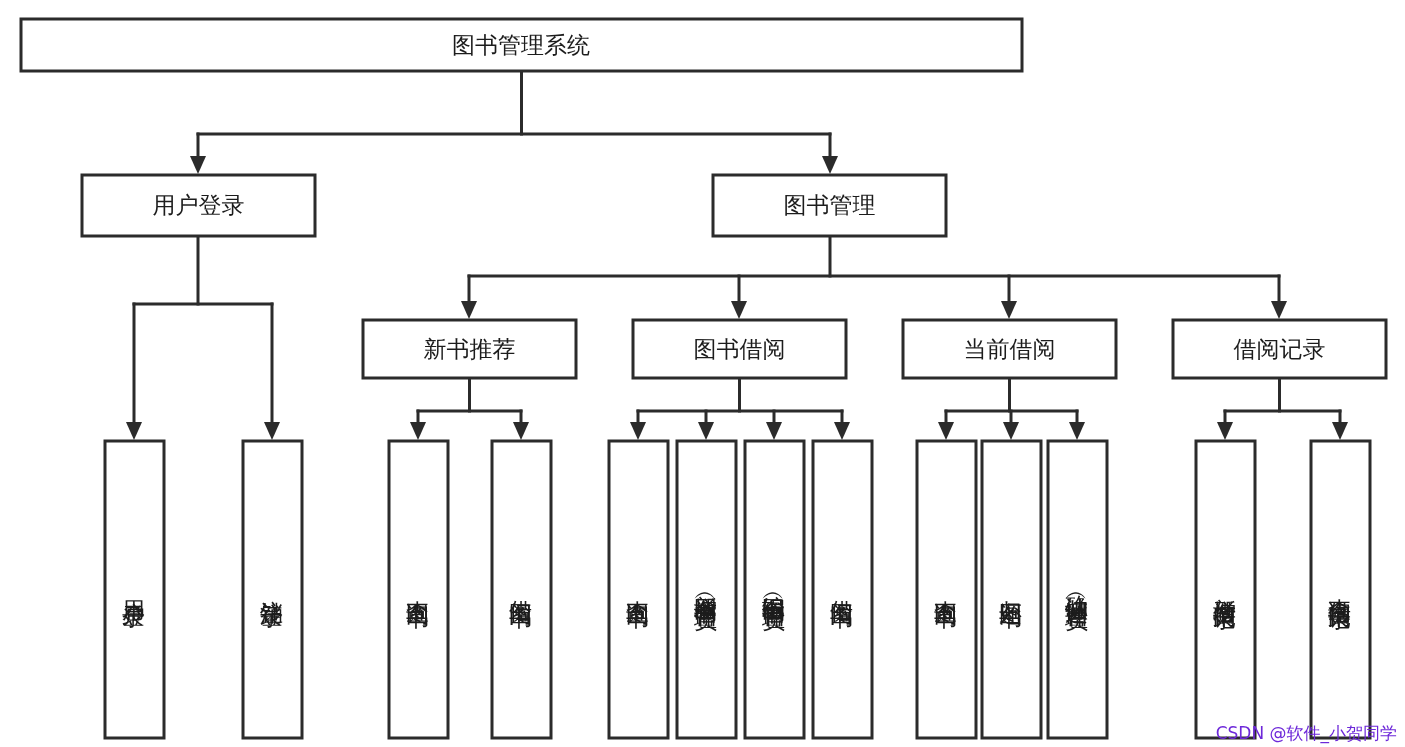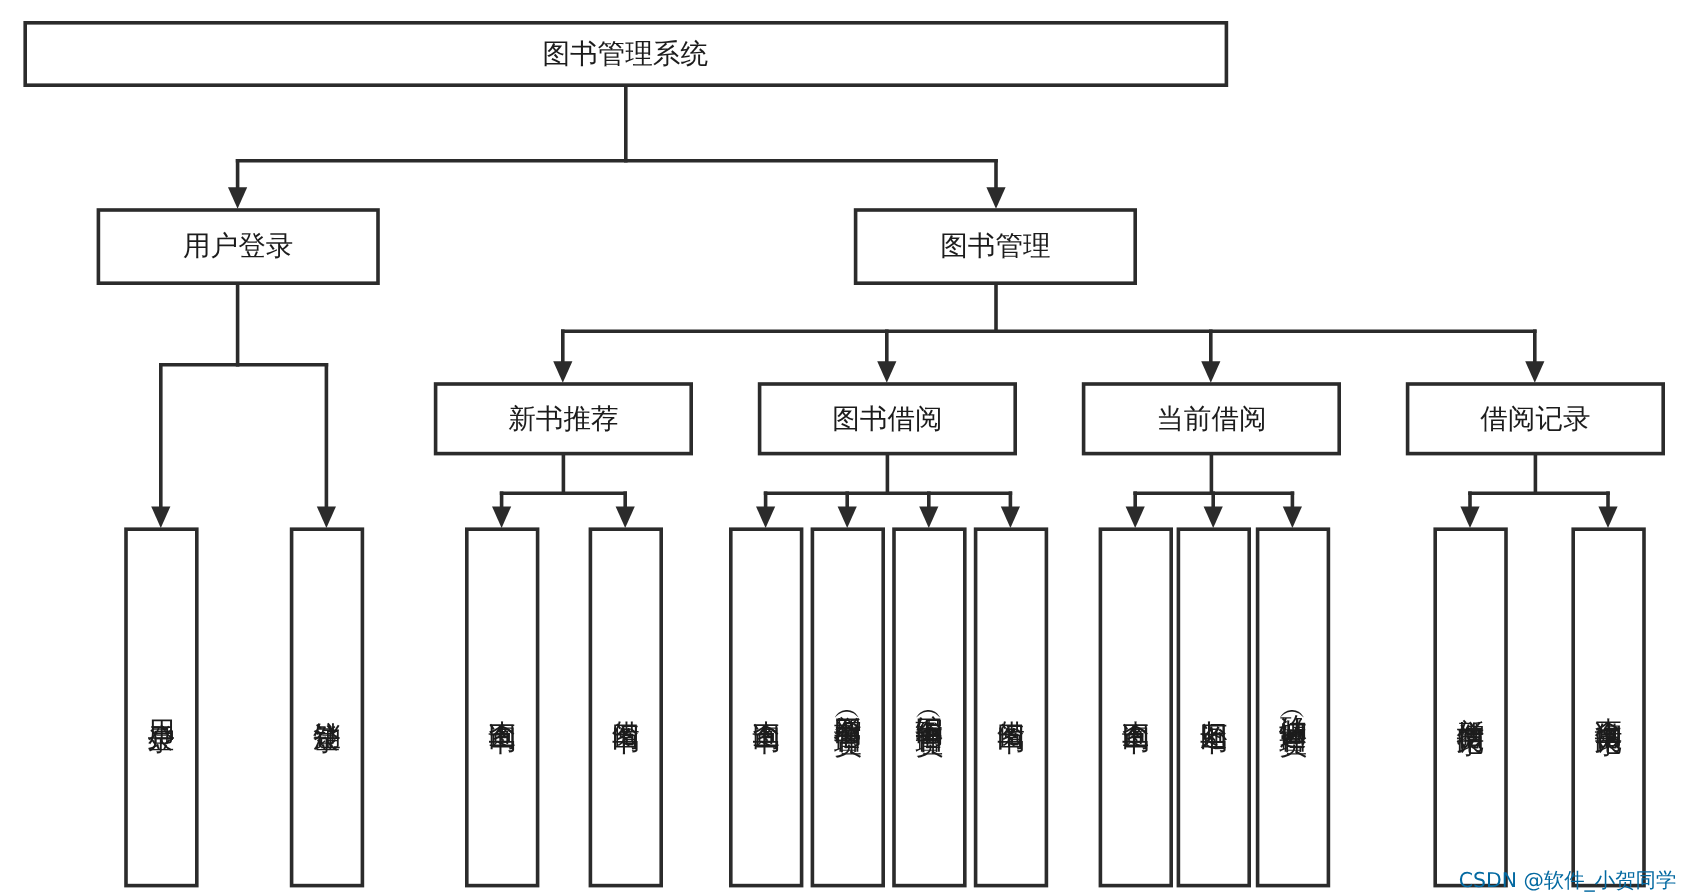--- a/index.html
+++ b/index.html
@@ -54,21 +54,21 @@
     glyph-orientation-vertical: 0;
     text-anchor: middle;
     letter-spacing: 2px;
   }
   .watermark {
     position: absolute;
     right: 8px;
     bottom: 6px;
     font-family: "DejaVu Sans", "Liberation Sans", sans-serif;
     font-size: 17px;
-    color: #0369a1;
+    color: #6d28d9;
     white-space: nowrap;
     pointer-events: none;
   }
 </style>
 </head>
 <body>
 
 <div id="diagram-root">
   <svg width="1405" height="747" viewBox="0 0 1405 747" xmlns="http://www.w3.org/2000/svg">
 

